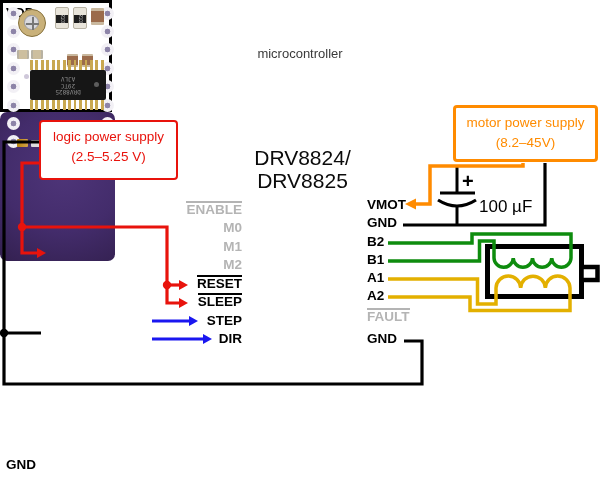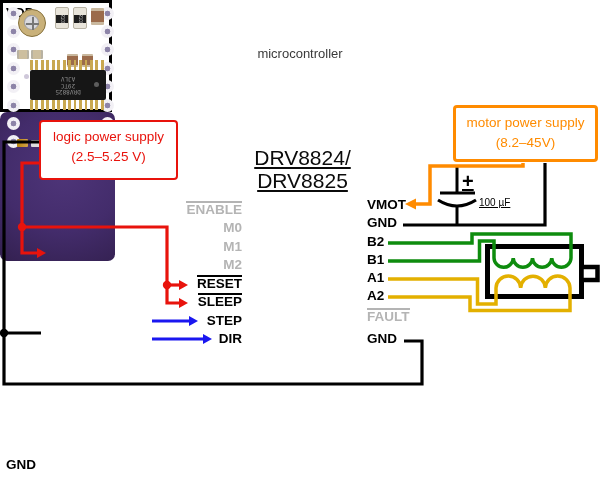--- a/index.html
+++ b/index.html
@@ -1,40 +1,40 @@
 <!DOCTYPE html>
 <html style="--red: #e8130c; --blue: #1a17f0; --green: #0e8c0e; --yellow: #e3b000; --orange: #ff8b00; --gray: #b4b4b4; --black: #000000; --board_purple: #432c6b;"><head>
 <meta charset="utf-8">
 <style>
   html,body{margin:0;padding:0;background:#fff;}
   #stage{position:relative;width:600px;height:480px;background:#fff;overflow:hidden;
          font-family:"Liberation Sans","DejaVu Sans",sans-serif;}
   #stage *{box-sizing:border-box;}
-  .abs{position:absolute;text-decoration:underline;}
+  .abs{position:absolute;}
   
   .supply{position:absolute;text-align:center;background:#fff;border-radius:4px;
           font-size:13.5px;line-height:1.5;padding-top:5px;z-index:2;}
   #logic-box{left:39px;top:120px;width:139px;height:60px;border:2.5px solid var(--red);color:var(--red);}
   #motor-box{left:453px;top:105px;width:145px;height:57px;border:3px solid var(--orange);color:var(--orange);}
   
   #chip-title{left:225px;top:146px;width:155px;text-align:center;font-size:21px;line-height:1.1;color:#0b0b0b;z-index:2;}
   
   #mcu{left:40px;top:240px;width:112px;height:112px;border:3px solid #000;background:#fff;z-index:2;}
   #mcu .vdd{position:absolute;left:6px;top:5px;font-weight:bold;font-size:13.5px;color:#000;}
   #mcu .gnd{position:absolute;left:6px;bottom:8px;font-weight:bold;font-size:13.5px;color:#000;}
   #mcu .name{position:absolute;left:0;right:0;top:46px;text-align:center;font-size:13px;color:#3a3a3a;}
   
   .pl,.pr{position:absolute;font-weight:bold;font-size:13.5px;color:#000;white-space:nowrap;z-index:2;}
   .pl{right:358px;text-align:center;}
   .pr{left:367px;}
   .muted{color:var(--gray);}
   .ov span{display:inline-block;border-top:2.2px solid currentColor;line-height:1.08;}
   
   #cap-plus{left:462px;top:170px;font-size:20px;font-weight:bold;color:#000;z-index:2;}
-  #cap-val{left:479px;top:197px;font-size:10px;color:#000;z-index:2;}
+  #cap-val{left:479px;top:197px;font-size:17px;color:#000;z-index:2;}
   
   #board{left:245px;top:198px;width:115px;height:149px;border-radius:7px;z-index:2;
          background:radial-gradient(circle at 55% 40%, #4e3579 0%, var(--board_purple) 55%, #33204f 100%);}
   .hole{position:absolute;width:13px;height:13px;border-radius:50%;
         background:radial-gradient(circle,#8d84a8 0 29%,#f2f0f5 34% 100%);}
   .sqpad{position:absolute;width:13px;height:13px;border:3px solid #f2f0f5;background:transparent;}
   #trimpot{position:absolute;left:18px;top:9px;width:28px;height:28px;border-radius:50%;
            background:#c9b17a;border:1.5px solid #86713c;}
   #trimpot .screw{position:absolute;left:5px;top:5px;width:15px;height:15px;border-radius:50%;background:#d9d9de;border:1px solid #9a9aa2;}
   #trimpot .s1,#trimpot .s2{position:absolute;background:#777;}

